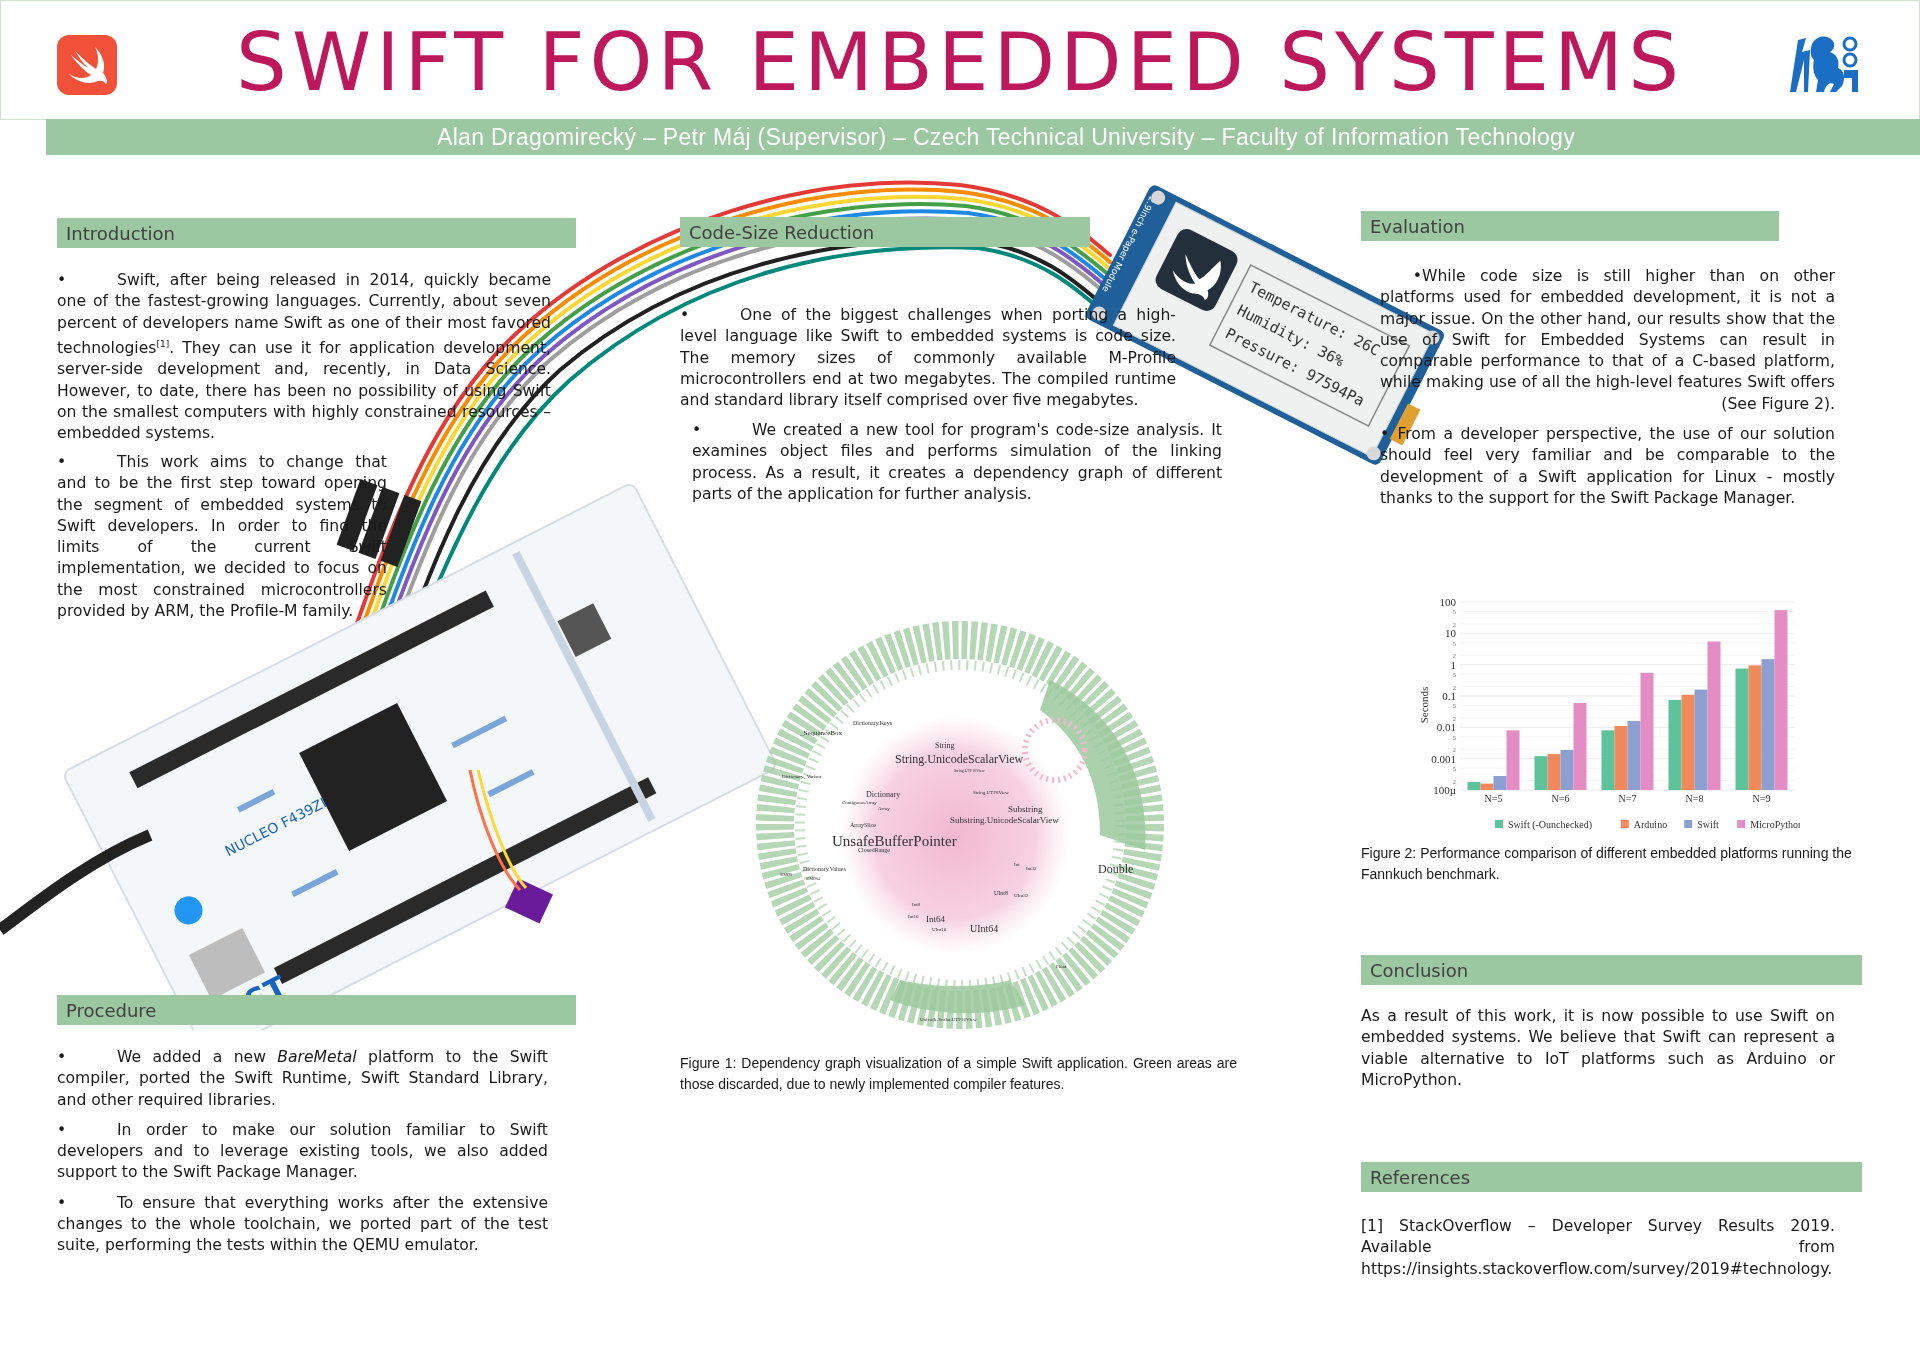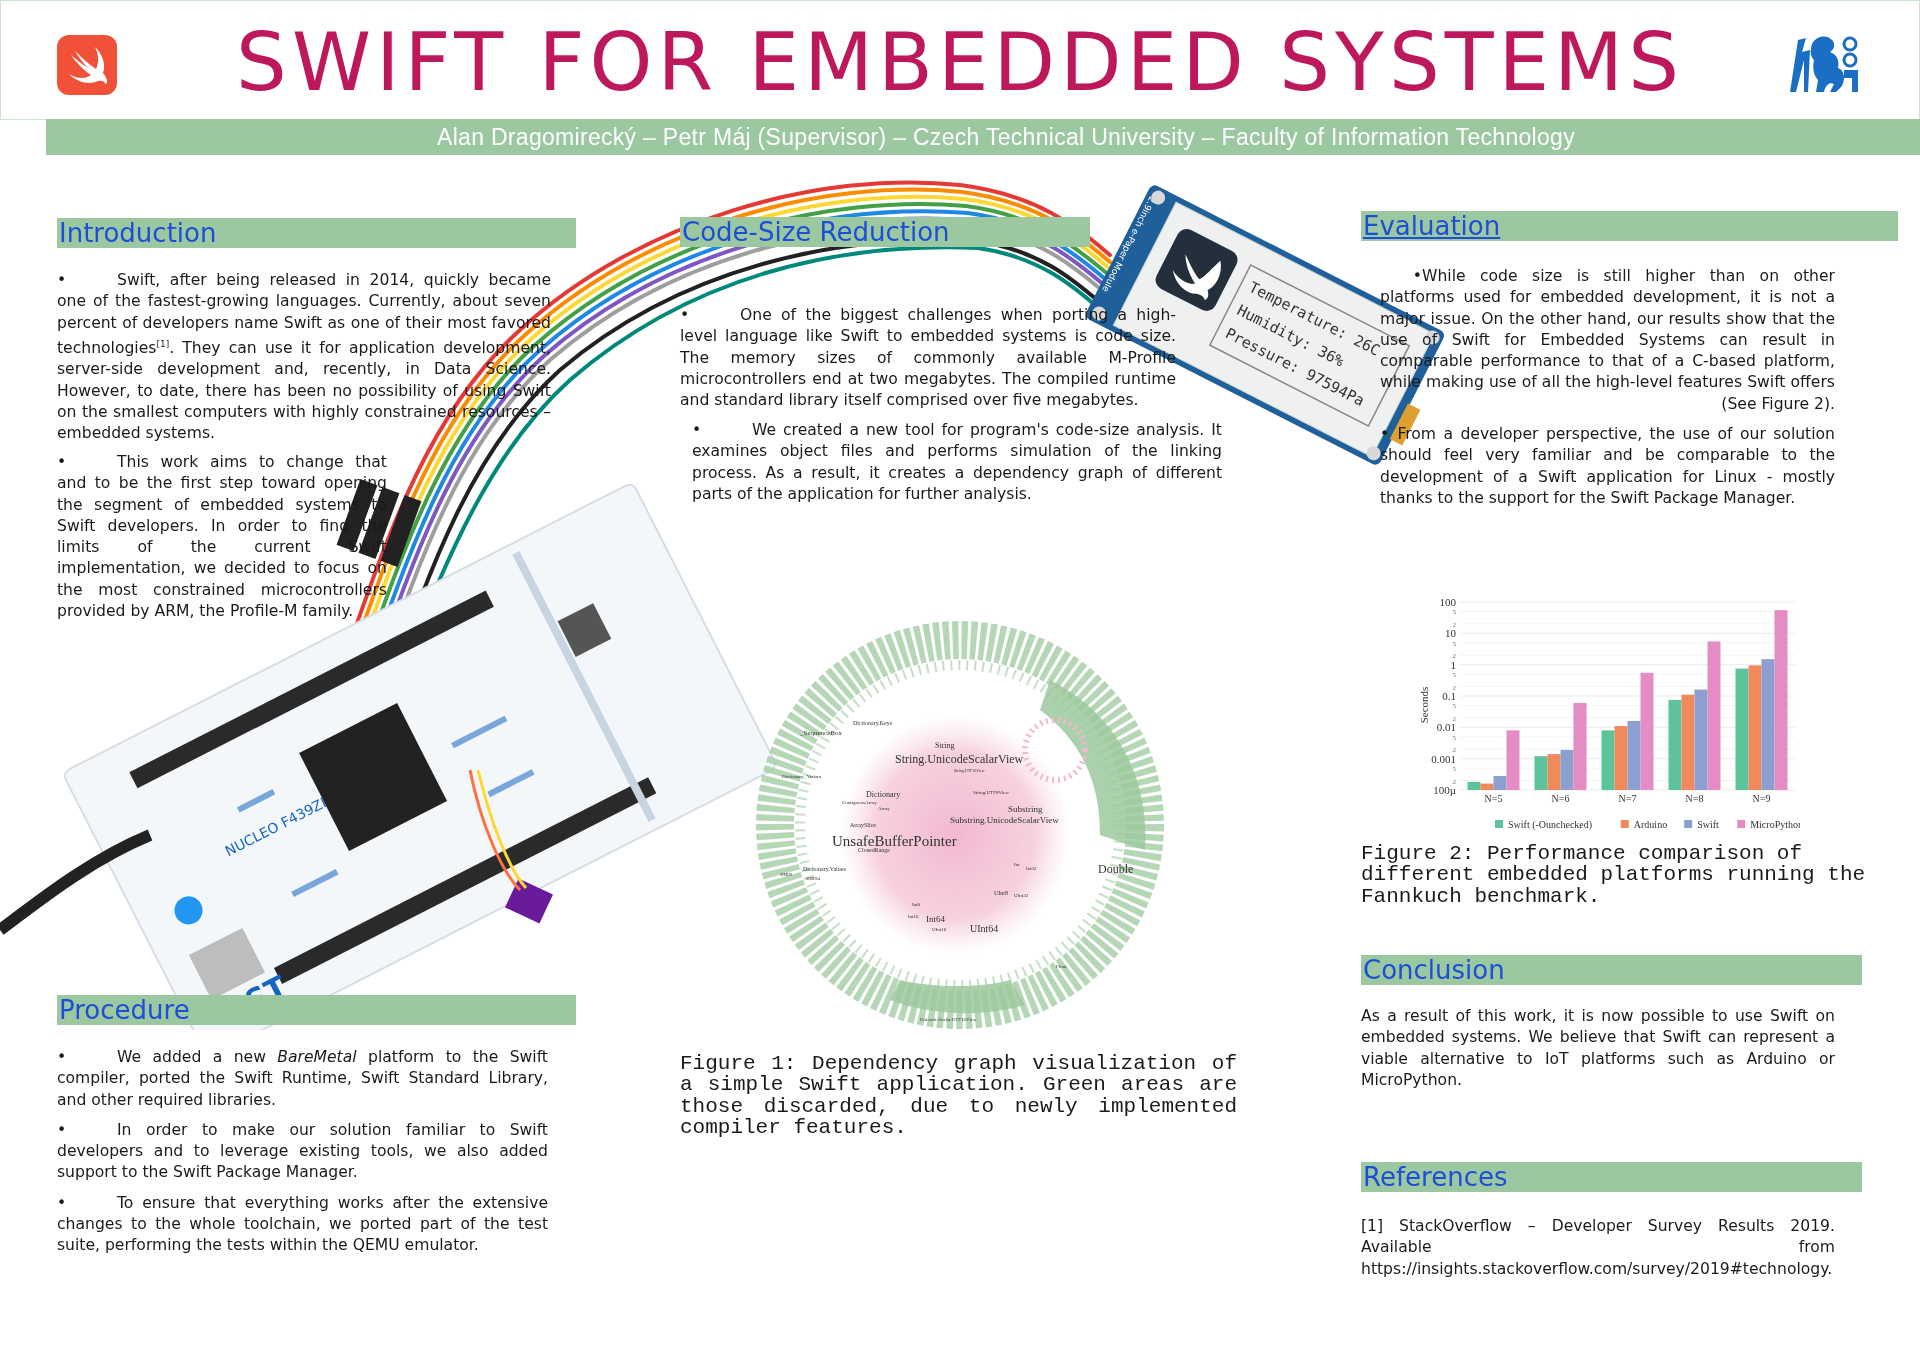--- a/index.html
+++ b/index.html
@@ -6,25 +6,25 @@
   html, body { width: 1920px; height: 1358px; background: #ffffff; overflow: hidden; }
   body { position: relative; font-family: "DejaVu Sans", sans-serif; color: #1a1a1a; }
 
   .title-band { position: absolute; left: 0; top: 0; width: 1920px; height: 120px; border: 1px solid #cfe2cf; background: #fff; }
   .swift-logo { position: absolute; left: 57px; top: 35px; width: 60px; height: 60px; border-radius: 12px; background: #f05138; }
   .swift-logo svg { width: 60px; height: 60px; }
   .main-title { position: absolute; left: 0; width: 1920px; top: 16px; text-align: center; font-size: 80px; letter-spacing: 5px; color: #be185d; font-family: "DejaVu Sans", sans-serif; font-weight: normal; }
   .ctu-logo { position: absolute; left: 1784px; top: 30px; width: 80px; height: 66px; }
   .subtitle-bar { position: absolute; left: 0; top: 119px; width: 1920px; height: 36px; background: #9bc8a0; color: #fff; text-align: center; font-size: 23px; line-height: 36px; font-family: "Liberation Sans", sans-serif; letter-spacing: 0.3px; margin-left: 46px; }
 
-  .sec-head { position: absolute; height: 30px; background: #9bc8a0; color: #1d4ed8; font-size: 26px; line-height: 31px; padding-left: 2px; font-family: "DejaVu Sans", sans-serif; }
+  .sec-head { position: absolute; height: 30px; background: #9bc8a0; color: #404040; font-size: 18px; line-height: 31px; padding-left: 9px; font-family: "DejaVu Sans", sans-serif; }
   .body-text { position: absolute; font-family: "DejaVu Sans", sans-serif; font-size: 15.6px; line-height: 21.3px; color: #1a1a1a; text-align: justify; }
   .body-text p { margin-bottom: 9px; }
   .bullet { display: inline-block; width: 60px; }
-  .caption { position: absolute; font-family: Liberation Mono, monospace; font-size: 21px; line-height: 21.3px; color: #1a1a1a; text-align: justify; }
+  .caption { position: absolute; font-family: Liberation Sans, sans-serif; font-size: 14px; line-height: 21.3px; color: #1a1a1a; text-align: justify; }
   sup { font-size: 9px; }
 
   
   .photo { position: absolute; }
 
   .chart { position: absolute; left: 1400px; top: 590px; width: 400px; height: 250px; }
   .chart-yl { font-family: "Liberation Serif", serif; font-size: 11px; fill: #333; }
   .chart-ys { font-family: "Liberation Serif", serif; font-size: 7px; fill: #777; }
   .chart-xl { font-family: "Liberation Serif", serif; font-size: 10px; fill: #333; }
   .chart-leg { font-family: "Liberation Serif", serif; font-size: 10px; fill: #333; }
@@ -184,21 +184,21 @@
     <text x="276" y="250" font-size="5">Int32</text>
     <text x="223" y="174" font-size="5">String.UTF8View</text>
     <text x="204" y="152" font-size="4">String.UTF16View</text>
     <text x="56" y="260" font-size="4">SIMD64</text>
     <text x="30" y="256" font-size="4">SIMD8</text>
   </g>
 </svg>
 
 <div class="caption" style="left:680px;top:1053px;width:557px;">Figure 1: Dependency graph visualization of a simple Swift application. Green areas are those discarded, due to newly implemented compiler features.</div>
 
-<div class="sec-head" style="left:1361px;top:211px;width:537px;text-decoration:underline;">Evaluation</div>
+<div class="sec-head" style="left:1361px;top:211px;width:418px;">Evaluation</div>
 <div class="body-text" style="left:1380px;top:266px;width:455px;text-align:right;">
   <p style="text-align:justify;text-align-last:right;"><span class="bullet" style="width:42px;text-align:left;">•</span><span>While code size is still higher than on other platforms used for embedded development, it is not a major issue. On the other hand, our results show that the use of Swift for Embedded Systems can result in comparable performance to that of a C-based platform, while making use of all the high-level features Swift offers (See Figure 2).</span></p>
   <p style="text-align:justify;text-align-last:left;"><span style="display:inline-block;width:10px;">•</span> <span>From a developer perspective, the use of our solution should feel very familiar and be comparable to the development of a Swift application for Linux - mostly thanks to the support for the Swift Package Manager.</span></p>
 </div>
 
 <svg class="chart" viewBox="0 0 400 250">
 
   <g id="chart-grid">
       <line x1="60" x2="395" y1="200" y2="200" stroke="#ececec" stroke-width="1"></line>
       <text x="56" y="204" text-anchor="end" class="chart-yl">100µ</text>

